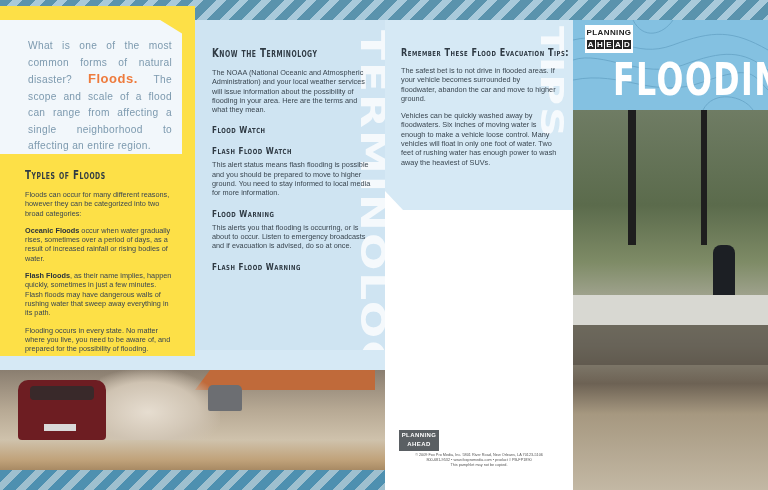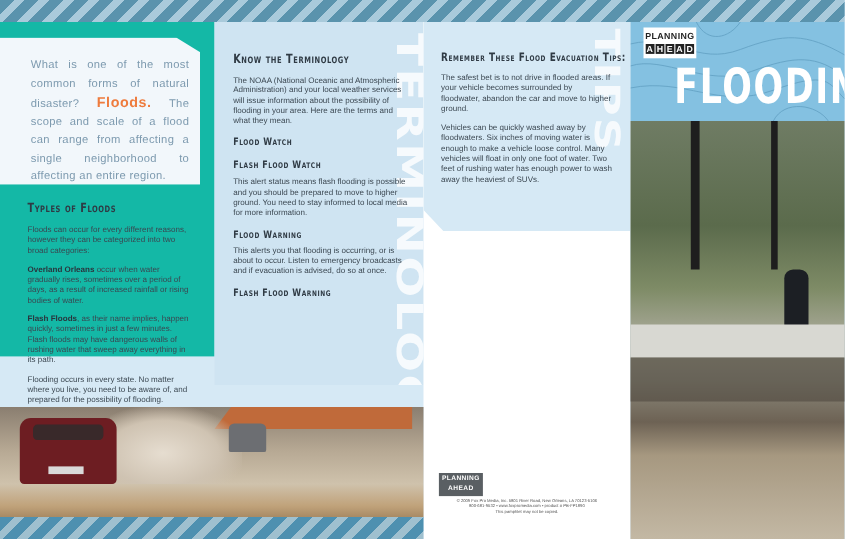--- a/index.html
+++ b/index.html
@@ -8,21 +8,21 @@
 
   .stripes {
     position: absolute; left: 0; width: 768px; height: 20px;
     background: repeating-linear-gradient(135deg, #5a93ad 0 9px, #a9cadb 9px 16px);
   }
   .stripes.top { top: 0; }
   .stripes.bottom { top: 470px; height: 20px; width: 385px;
     background: repeating-linear-gradient(135deg, #4e90b0 0 9px, #9fc0cf 9px 16px); }
 
   
-  .panel1 { position: absolute; left: 0; top: 20px; width: 195px; height: 304px; background: #14b8a6; }
+  .panel1 { position: absolute; left: 0; top: 6px; width: 195px; height: 350px; background: #fde047; }
   .intro-box {
     position: absolute; left: 0; top: 14px; width: 182px; height: 134px;
     background: #f2f7fb;
     clip-path: polygon(0 0, 88% 0, 100% 10%, 100% 100%, 0 100%);
     padding: 18px 10px 0 28px;
   }
   .intro-text {
     font-size: 10.2px; line-height: 16.5px; color: #7d9aaf; text-align: justify; letter-spacing: 0.3px;
   }
   .intro-text .highlight { color: #ee7b3d; font-weight: bold; font-size: 13px; letter-spacing: 0.5px; }
@@ -104,22 +104,22 @@
 <body>
 
 <div class="stripes top"></div>
 
 <section class="panel1">
   <div class="intro-box">
     <p class="intro-text"><span>What is one of the most common forms of natural disaster? </span><span class="highlight">Floods.</span><span> The scope and scale of a flood can range from affecting a single neighborhood to affecting an entire region.</span></p>
   </div>
   <div class="types" style="top:162px;">
     <h2 class="sec-title">Typles of Floods</h2>
-    <p class="body-text">Floods can occur for every different reasons, however they can be categorized into two broad categories:</p>
-    <p class="body-text"><b>Overland Orleans</b><span> occur when water gradually rises, sometimes over a period of days, as a result of increased rainfall or rising bodies of water.</span></p>
+    <p class="body-text">Floods can occur for many different reasons, however they can be categorized into two broad categories:</p>
+    <p class="body-text"><b>Oceanic Floods</b><span> occur when water gradually rises, sometimes over a period of days, as a result of increased rainfall or rising bodies of water.</span></p>
     <p class="body-text"><b>Flash Floods</b><span>, as their name implies, happen quickly, sometimes in just a few minutes. Flash floods may have dangerous walls of rushing water that sweep away everything in its path.</span></p>
     <p class="body-text">Flooding occurs in every state. No matter where you live, you need to be aware of, and prepared for the possibility of flooding.</p>
   </div>
 </section>
 
 <section class="panel2">
   <div class="watermark wm-term">TERMINOLOGY</div>
   <div class="terms">
     <h2 class="sec-title">Know the Terminology</h2>
     <p class="body-text">The NOAA (National Oceanic and Atmospheric Administration) and your local weather services will issue information about the possibility of flooding in your area. Here are the terms and what they mean.</p>

